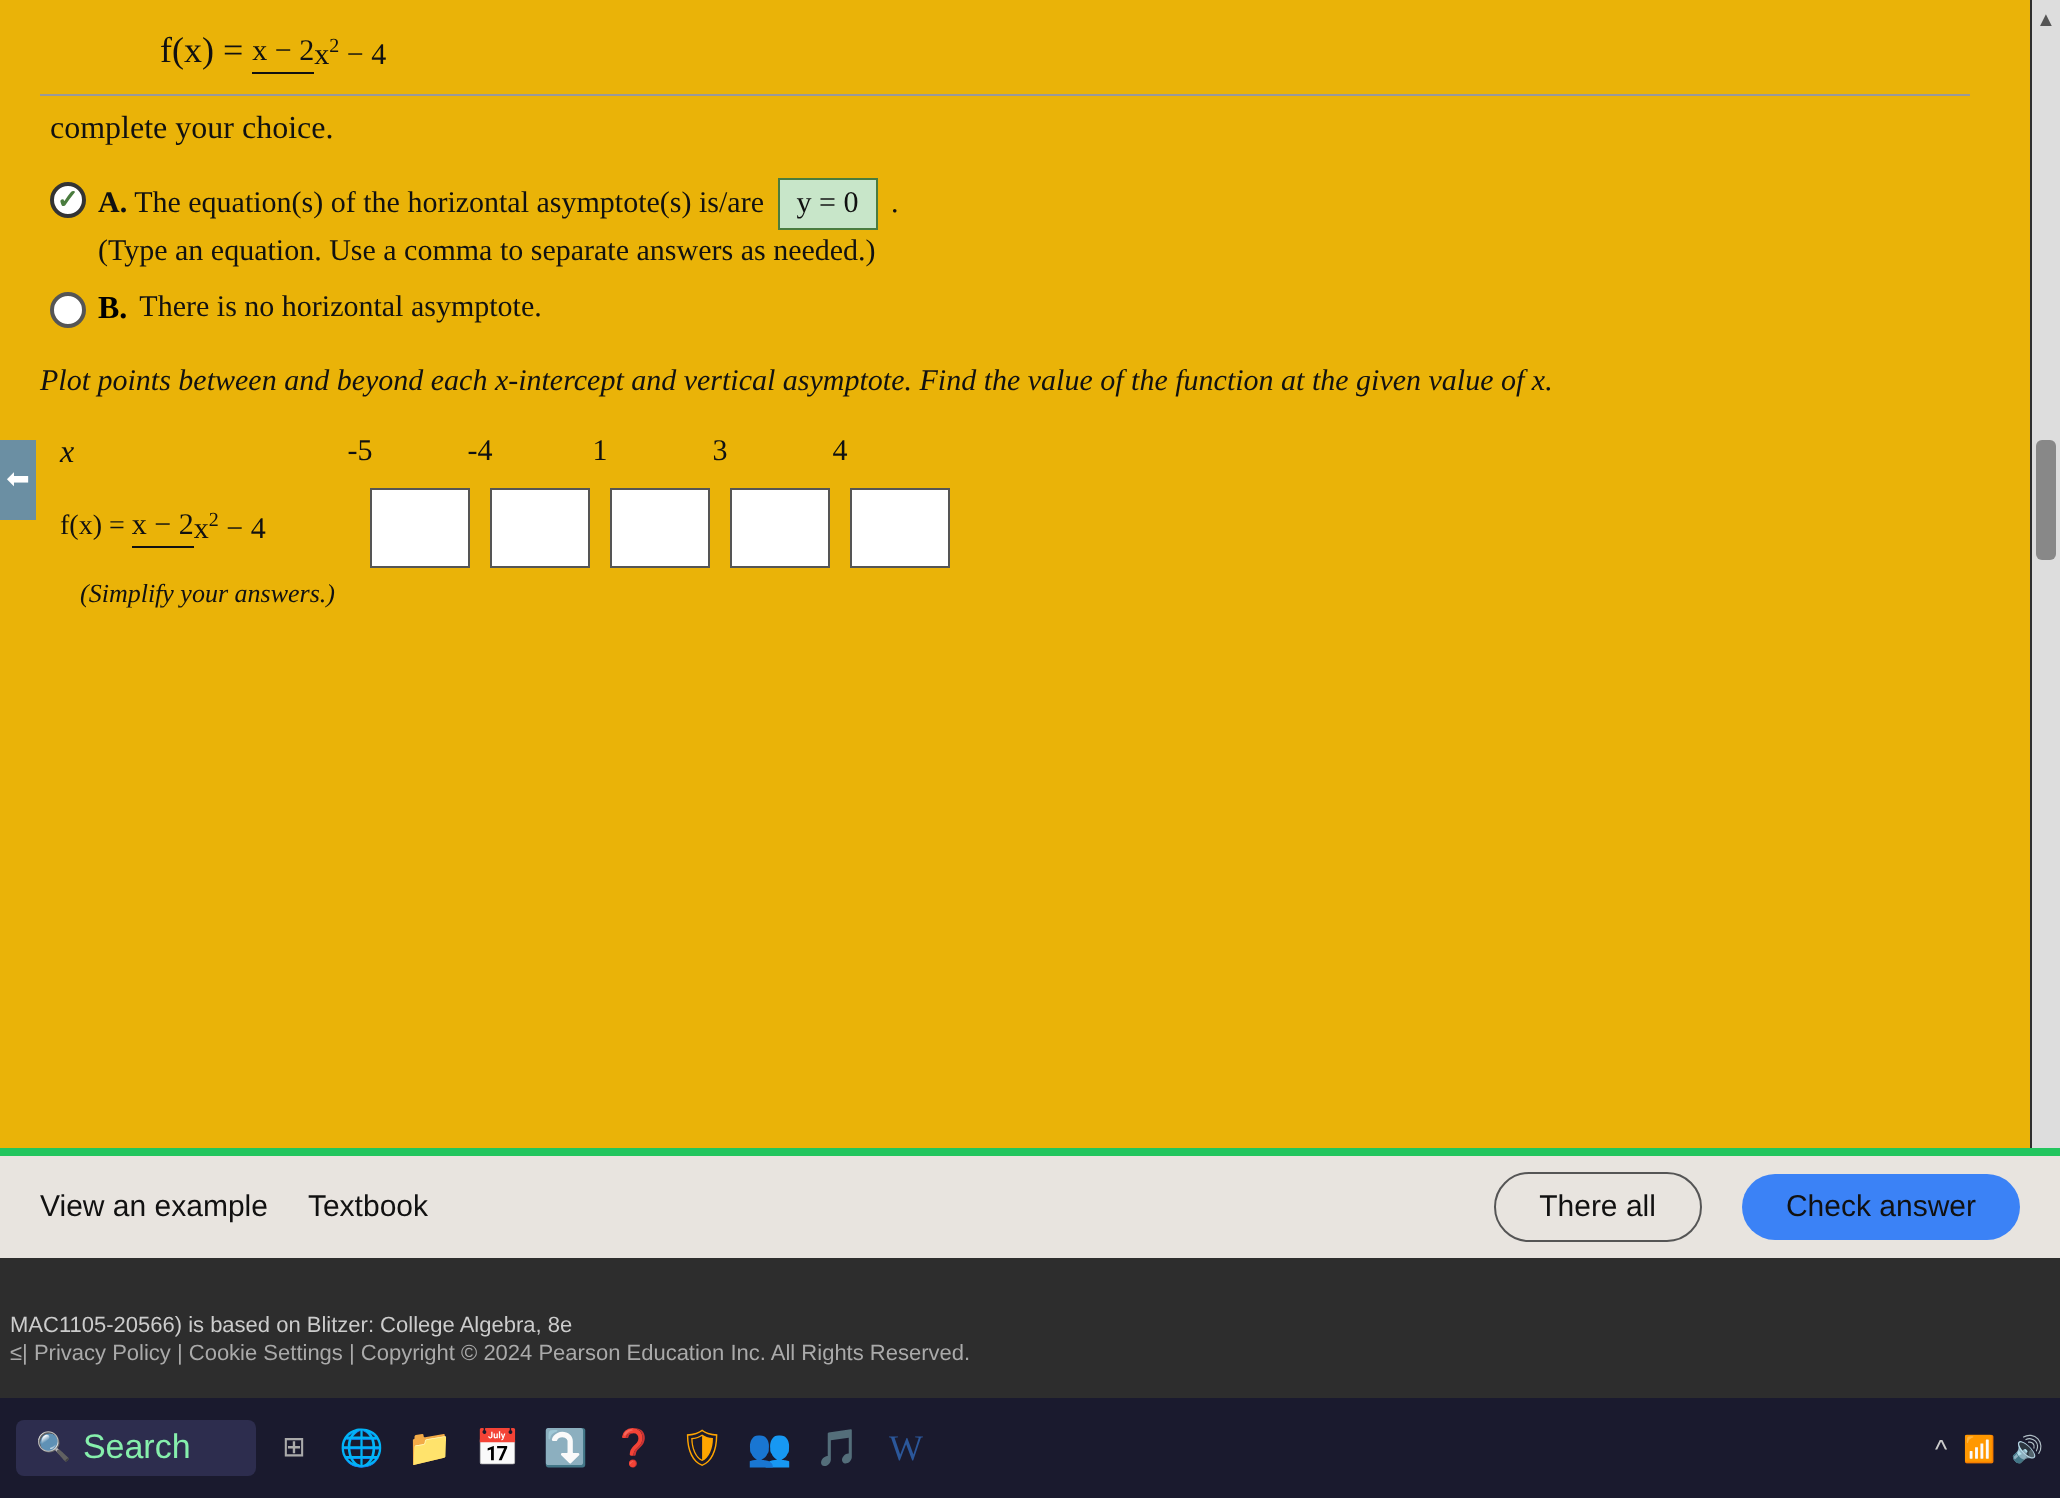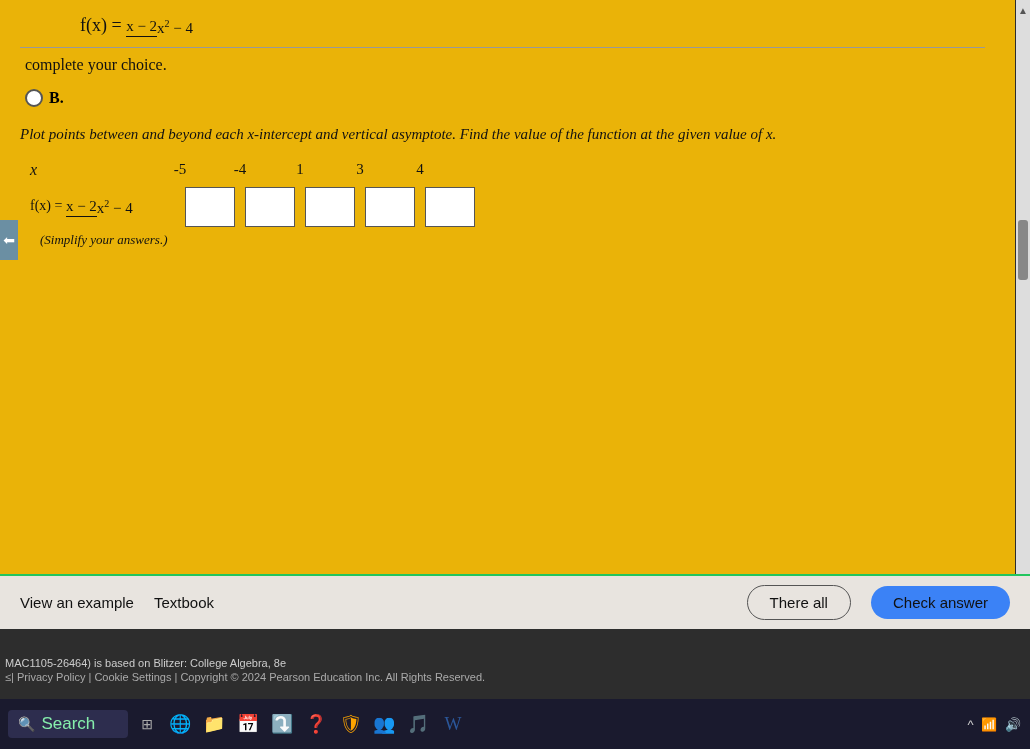--- a/index.html
+++ b/index.html
@@ -189,21 +189,21 @@
     }
 
     
     .bottom-bar {
       position: absolute;
       bottom: 120px;
       left: 0;
       right: 0;
       height: 55px;
       background: #e8e4df;
-      border-top: 2px solid #22c55e;
+      border-top: 4px solid #22c55e;
       display: flex;
       align-items: center;
       padding: 0 20px;
       gap: 20px;
     }
     .view-example {
       font-size: 15px;
       color: #111;
       font-family: Arial, sans-serif;
       cursor: pointer;
@@ -364,24 +364,35 @@
     <span class="fraction">
       <span class="numerator">x − 2</span>
       <span class="denominator">x<sup>2</sup> − 4</span>
     </span>
   </div>
 
   <hr class="divider-line">
 
   <p class="complete-choice">complete your choice.</p>
 
+  <div class="option-a">
+    <div class="radio-selected"></div>
+    <div class="option-a-text">
+      <span style="font-weight:bold;">A.</span>
+      <span>The equation(s) of the horizontal asymptote(s) is/are</span>
+      <span class="answer-box">y = 0</span>
+      .<br>
+      <span>(Type an equation. Use a comma to separate answers as needed.)</span>
+    </div>
+  </div>
 
   <div class="option-b">
     <div class="radio-empty"></div>
     <span style="font-weight:bold; margin-right:6px;">B.</span>
+    <span class="option-b-text">There is no horizontal asymptote.</span>
   </div>
 
   <p class="plot-instruction">Plot points between and beyond each x-intercept and vertical asymptote. Find the value of the function at the given value of x.</p>
 
   <div class="value-table">
 
     <div class="table-header-row">
       <div class="col-x-label" style="font-style:italic; font-size:16px;">x</div>
       <div class="col-val">-5</div>
       <div class="col-val">-4</div>
@@ -418,21 +429,21 @@
 <div class="left-nav">⬅</div>
 
 <div class="bottom-bar">
   <span class="view-example">View an example</span>
   <span class="textbook-btn">Textbook</span>
   <div class="spacer"></div>
   <button class="clear-all-btn">There all</button>
   <button class="check-answer-btn">Check answer</button>
 </div>
 
-<div class="footer-text">MAC1105-26464) is based on Blitzer: College Algebra, 8e</div>
+<div class="footer-text">MAC1105-20566) is based on Blitzer: College Algebra, 8e</div>
 <div class="footer-links">≤| Privacy Policy | Cookie Settings | Copyright © 2024 Pearson Education Inc. All Rights Reserved.</div>
 
 <div class="taskbar">
   <div class="taskbar-search">
     <span style="color:#aaa; font-size:14px;">🔍</span>
     <span class="taskbar-search-text">Search</span>
   </div>
   <div class="taskbar-icon" style="font-size:14px; color:#aaa;">⊞</div>
   <div class="taskbar-icon">🌐</div>
   <div class="taskbar-icon">📁</div>

